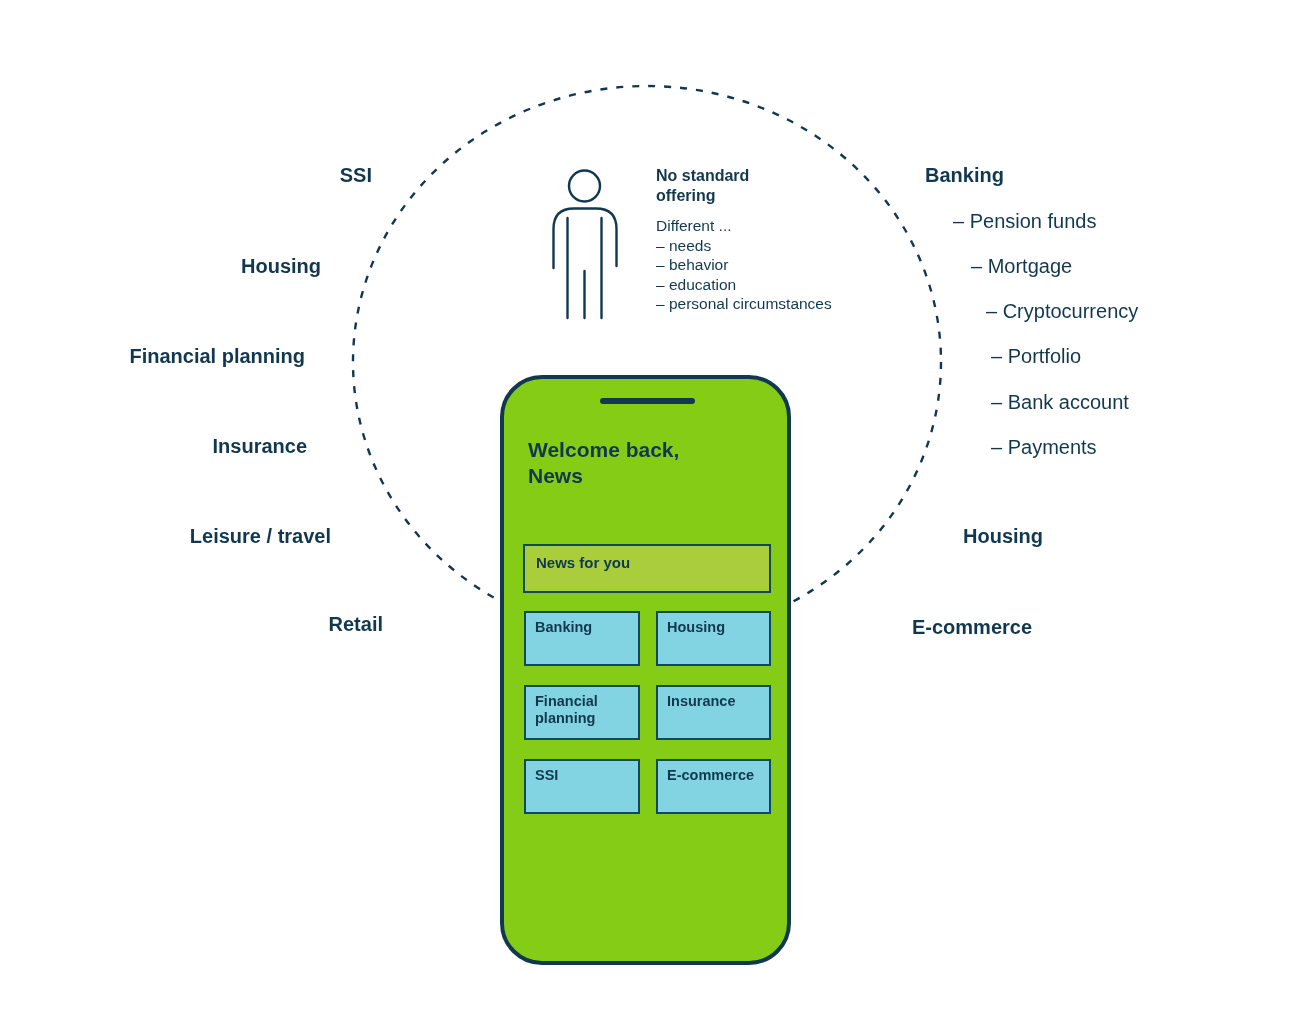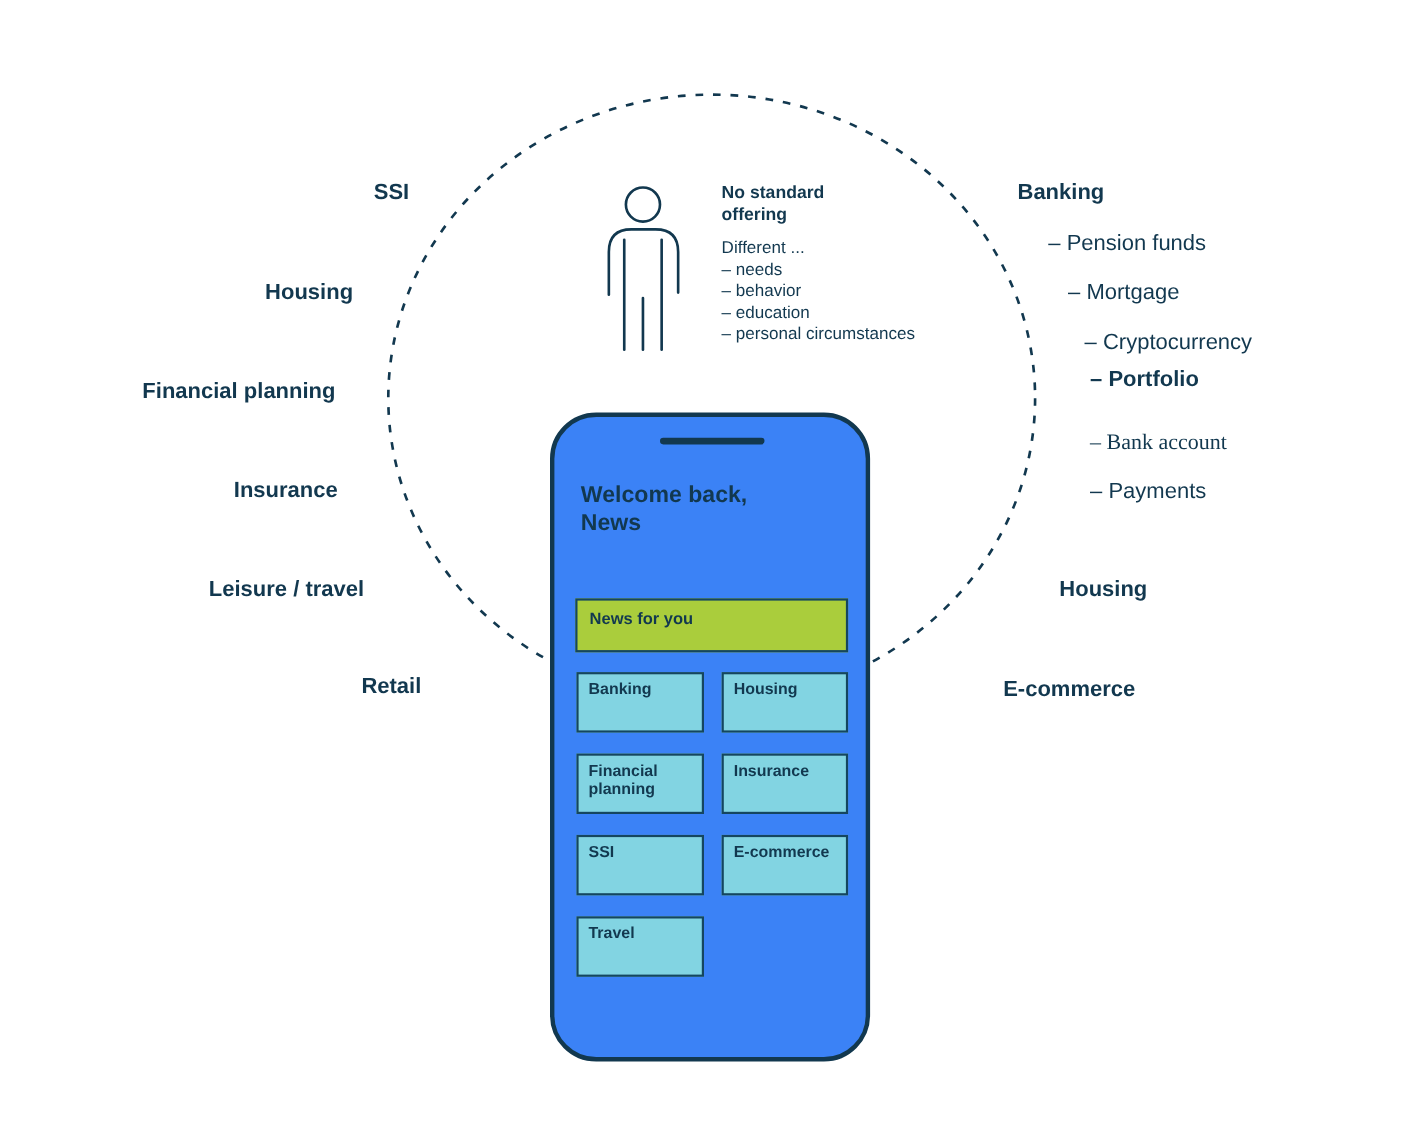--- a/index.html
+++ b/index.html
@@ -35,21 +35,21 @@
   .persona-title{
     font-size:16px;font-weight:bold;line-height:19.5px;
     width:110px;color:var(--navy);
   }
   .persona-intro{margin-top:11px;font-size:15.5px;line-height:19.5px;}
   .persona-item{font-size:15.5px;line-height:19.5px;}
 
   .phone{
     position:absolute;left:500px;top:375px;
     width:291px;height:590px;
-    background:#3b82f6;
+    background:#84cc16;
     border:4px solid var(--navy);
     border-radius:42px;
     box-sizing:border-box;
   }
   .speaker{
     position:absolute;left:96px;top:19px;
     width:95px;height:6px;border-radius:3px;
     background:var(--navy);
   }
   .greeting{
@@ -96,22 +96,22 @@
   <div class="label" style="right:975px;top:253px;">Housing</div>
   <div class="label" style="right:991px;top:343px;">Financial planning</div>
   <div class="label" style="right:989px;top:433px;">Insurance</div>
   <div class="label" style="right:965px;top:523px;">Leisure / travel</div>
   <div class="label" style="right:913px;top:611px;">Retail</div>
 
   <div class="label" style="left:925px;top:162px;">Banking</div>
   <div class="sub-item" style="left:953px;top:208px;">– Pension funds</div>
   <div class="sub-item" style="left:971px;top:253px;">– Mortgage</div>
   <div class="sub-item" style="left:986px;top:298px;">– Cryptocurrency</div>
-  <div class="sub-item" style="left:991px;top:332px;font-weight:bold;">– Portfolio</div>
-  <div class="sub-item" style="left:991px;top:389px;font-family:Liberation Serif, serif;">– Bank account</div>
+  <div class="sub-item" style="left:991px;top:343px;">– Portfolio</div>
+  <div class="sub-item" style="left:991px;top:389px;">– Bank account</div>
   <div class="sub-item" style="left:991px;top:434px;">– Payments</div>
   <div class="label" style="left:963px;top:523px;">Housing</div>
   <div class="label" style="left:912px;top:614px;">E-commerce</div>
 
   <svg class="person-svg" width="110" height="180" viewBox="0 0 110 180" aria-hidden="true">
     <g fill="none" stroke="#12384f" stroke-width="2.4" stroke-linecap="round">
       <circle cx="44.5" cy="31" r="15.5"></circle>
       <path d="M13.5,113 V74 Q13.5,53.5 34,53.5 H56 Q76.5,53.5 76.5,74 V111"></path>
       <line x1="27.5" y1="63" x2="27.5" y2="163"></line>
       <line x1="61.5" y1="63" x2="61.5" y2="163"></line>
@@ -137,17 +137,16 @@
     <div class="news-banner">
       <span>News for you</span>
     </div>
     <div class="tile-grid">
       <div class="tile">Banking</div>
       <div class="tile">Housing</div>
       <div class="tile">Financial planning</div>
       <div class="tile">Insurance</div>
       <div class="tile">SSI</div>
       <div class="tile">E-commerce</div>
-      <div class="tile">Travel</div>
     </div>
   </div>
 
 </div>
 
 </body></html>

